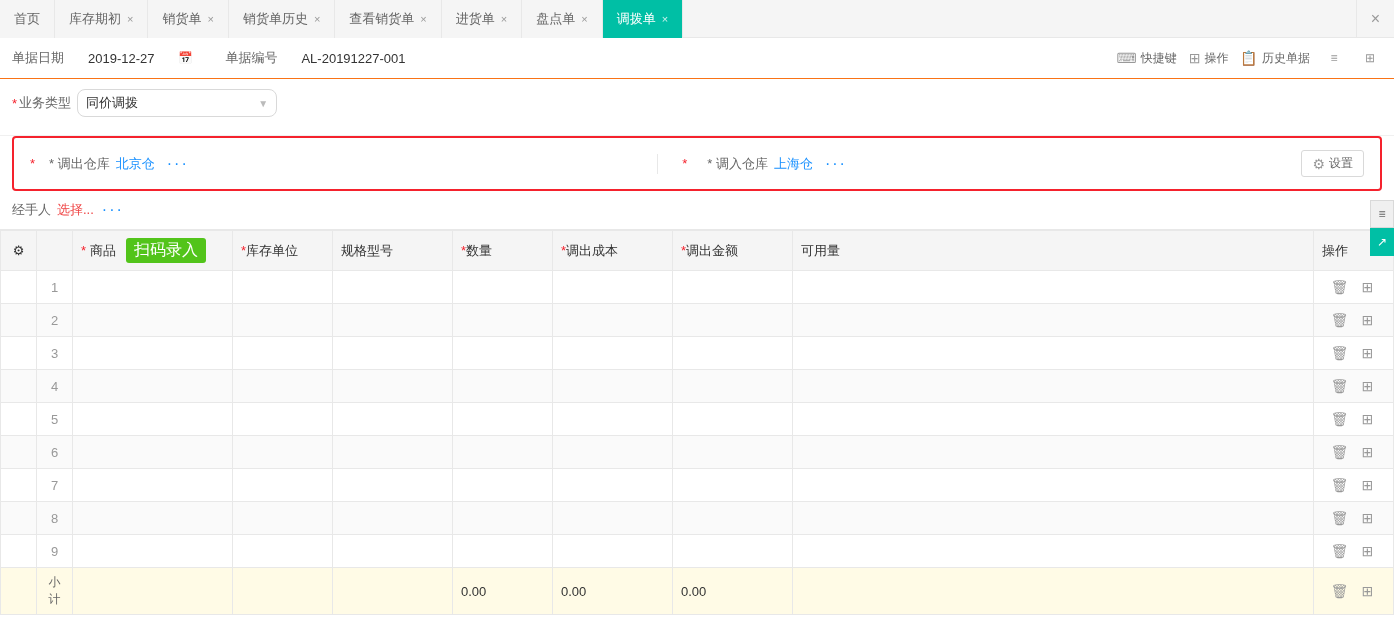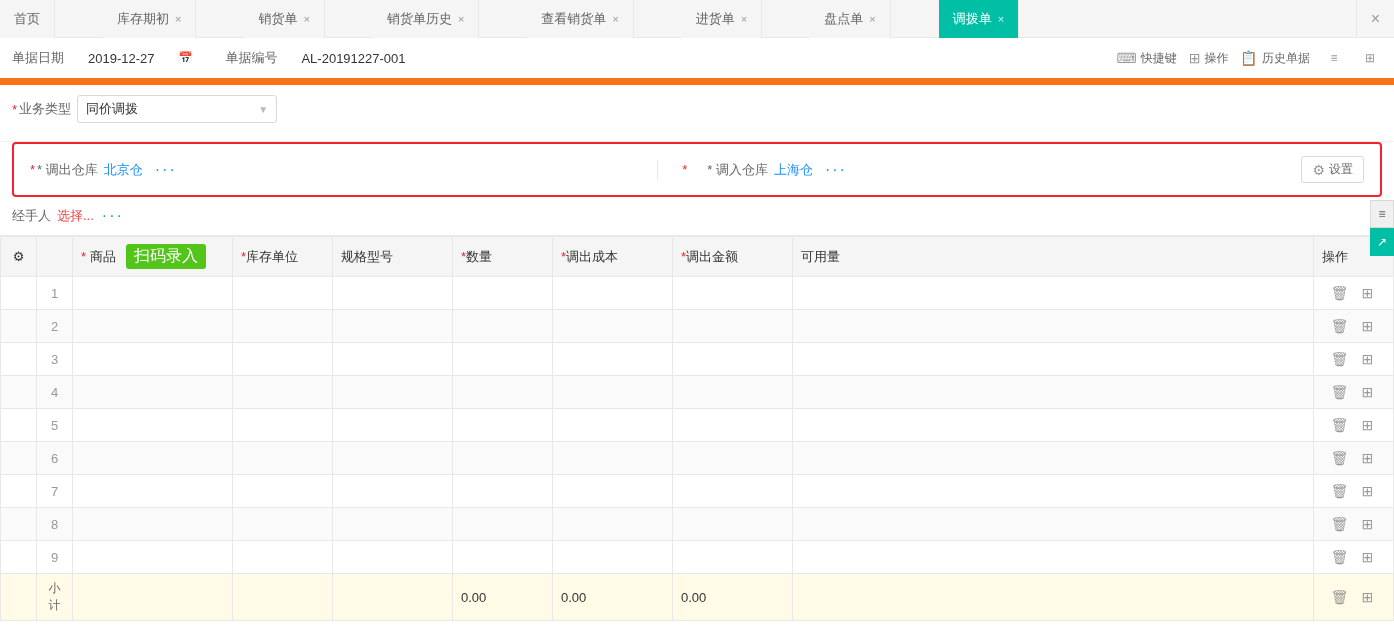--- a/index.html
+++ b/index.html
@@ -1,41 +1,41 @@
 <!DOCTYPE html>
 <html><head>
   <meta charset="utf-8">
   <style>
     * { box-sizing: border-box; margin: 0; padding: 0; }
     body { font-family: "Microsoft YaHei", "PingFang SC", sans-serif; font-size: 13px; color: #333; background: #fff; overflow: hidden; }
 
     
     .tab-bar {
       display: flex; align-items: center; border-bottom: 1px solid #e8e8e8;
-      background: #f5f5f5; height: 38px; padding-left: 0; gap: 48px;
+      background: #f5f5f5; height: 38px; padding-left: 0;
     }
     .tab-item {
       display: flex; align-items: center; padding: 0 14px; height: 38px;
       cursor: pointer; font-size: 13px; color: #666; border-right: 1px solid #e8e8e8;
       white-space: nowrap; background: #f5f5f5;
     }
     .tab-item:first-child { border-left: none; }
     .tab-item.teal { background: #00bfa5; color: #fff; }
     .tab-item .tab-close { margin-left: 6px; font-size: 11px; color: #999; cursor: pointer; }
     .tab-item.teal .tab-close { color: rgba(255,255,255,0.8); }
 
     
     .window-close {
       margin-left: auto; width: 38px; height: 38px; display: flex; align-items: center;
       justify-content: center; cursor: pointer; font-size: 16px; color: #999; border-left: 1px solid #e8e8e8;
     }
 
     
     .toolbar {
-      display: flex; align-items: center; padding: 8px 12px; border-bottom: 7px solid #f97316;
+      display: flex; align-items: center; padding: 8px 12px; border-bottom: 1px solid #f97316;
       background: #fff; gap: 20px;
     }
     .toolbar-right {
       margin-left: auto; display: flex; align-items: center; gap: 12px; font-size: 12px; color: #666;
     }
     .toolbar-right .btn-group {
       display: flex; align-items: center; gap: 4px; cursor: pointer; color: #666;
     }
     .toolbar-right .icon-btn {
       width: 24px; height: 24px; display: flex; align-items: center; justify-content: center;
@@ -51,21 +51,21 @@
       padding: 10px 12px; background: #fff; border-bottom: 1px solid #f0f0f0;
     }
     .form-row {
       display: flex; align-items: center; gap: 0; margin-bottom: 8px;
     }
     .form-field {
       display: flex; align-items: center; flex: 1;
     }
     .form-field-label { color: #666; white-space: nowrap; }
     .form-field-value {
-      border: 1px solid #d9d9d9; border-radius: 3px; padding: 4px 8px; min-width: 160px;
+      border: 1px solid #d9d9d9; border-radius: 8px; padding: 4px 8px; min-width: 160px;
       color: #333; background: #fff; cursor: pointer; display: flex; align-items: center;
       justify-content: space-between; margin-left: 6px;
     }
     .form-field-value .arrow { color: #bbb; font-size: 10px; margin-left: 8px; }
 
     
     .red-bordered-section {
       border: 2px solid #f5222d; border-radius: 4px; margin: 0 12px 10px 12px;
       padding: 12px 16px; display: flex; align-items: center; gap: 0; background: #fff;
     }
@@ -220,21 +220,21 @@
         <span>同价调拨</span>
         <span class="arrow">▼</span>
       </div>
     </div>
   </div>
 </div>
 
 <div class="red-bordered-section">
   <div class="warehouse-field">
     <span class="required-star">*</span>
-    <span class="warehouse-label" style="margin-left:0;">* 调出仓库</span>
+    <span class="warehouse-label" style="margin-left:12px;">* 调出仓库</span>
     <span class="warehouse-value">北京仓</span>
     <span class="warehouse-dots">···</span>
   </div>
   <div class="warehouse-divider"></div>
   <div class="warehouse-field">
     <span class="required-star">*</span>
     <span class="warehouse-label" style="margin-left:18px;">* 调入仓库</span>
     <span class="warehouse-value">上海仓</span>
     <span class="warehouse-dots">···</span>
   </div>

